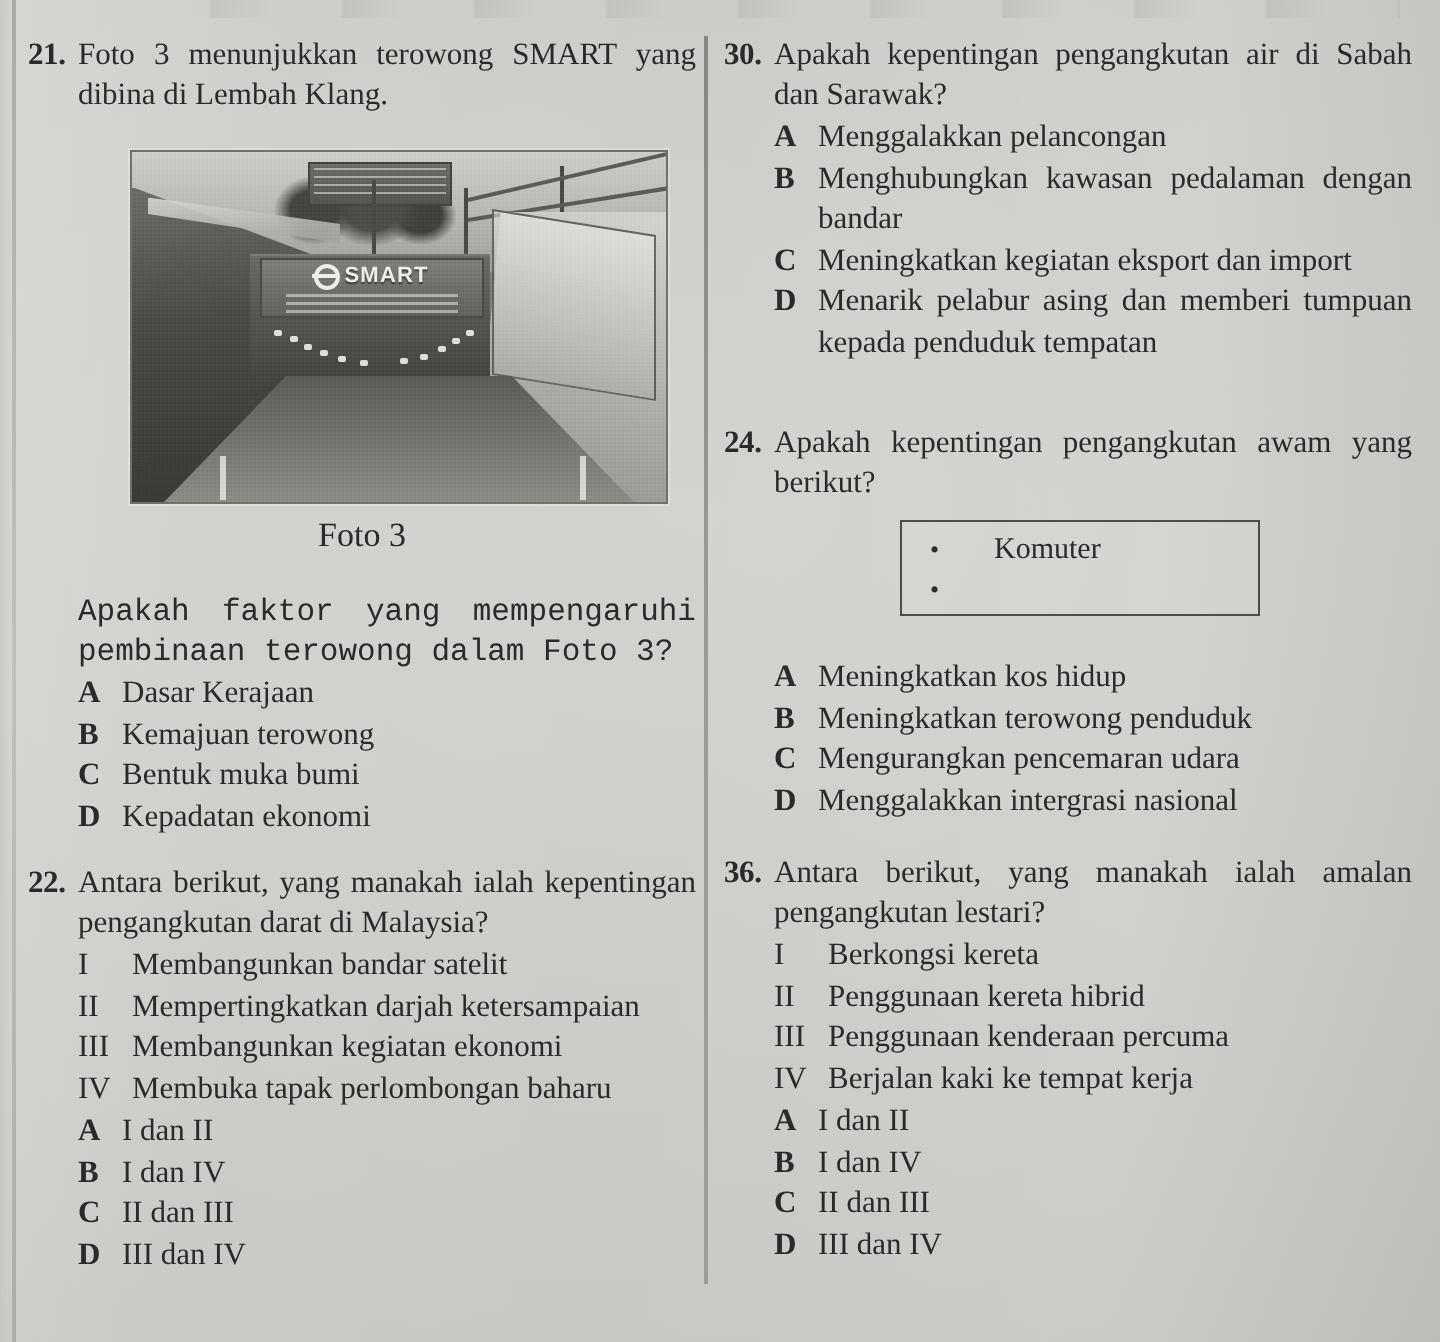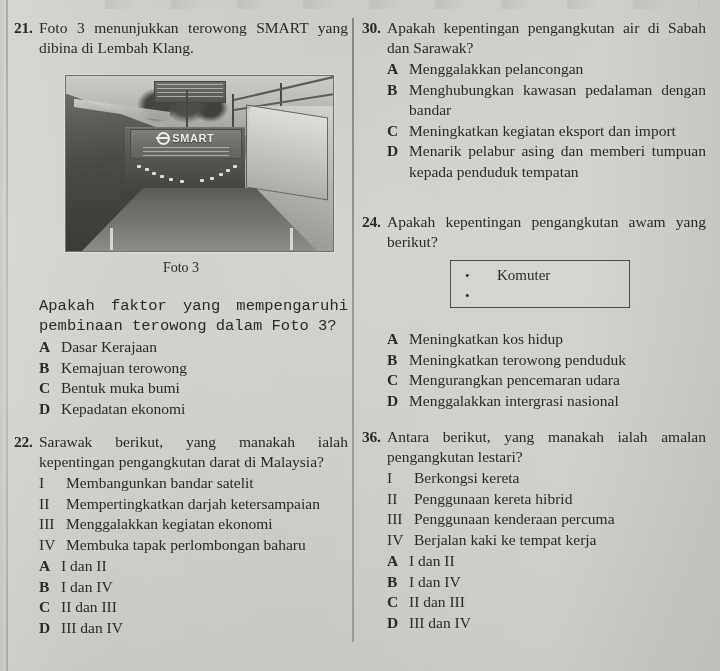--- a/index.html
+++ b/index.html
@@ -284,21 +284,21 @@
       repeating-linear-gradient(0deg, rgba(255,255,255,0.10) 0 1px, rgba(0,0,0,0.08) 1px 2px),
       repeating-linear-gradient(90deg, rgba(255,255,255,0.06) 0 1px, rgba(0,0,0,0.05) 1px 2px);
     mix-blend-mode: overlay;
   }
 
   .photo-caption {
     position: absolute;
     left: 0; right: 0;
     top: 258px;
     text-align: center;
-    font-size: 14px;
+    font-size: 17px;
     line-height: 20px;
   }
 
   
   .stim-box {
     position: absolute;
     left: 88px;
     top: 260px;
     width: 180px;
     height: 48px;
@@ -410,34 +410,34 @@
         <div class="opt">
           <span class="opt-key">D</span>
           <span class="opt-text">Kepadatan ekonomi</span>
         </div>
       </div>
     </div>
 
     <div class="q" style="top:432px;">
       <div class="q-head">
         <div class="q-num">22.</div>
-        <div class="q-stem">Sarawak berikut, yang manakah ialah kepentingan pengangkutan darat di Malaysia?</div>
+        <div class="q-stem">Antara berikut, yang manakah ialah kepentingan pengangkutan darat di Malaysia?</div>
       </div>
       <div class="opts">
         <div class="opt">
           <span class="opt-key roman">I</span>
           <span class="opt-text">Membangunkan bandar satelit</span>
         </div>
         <div class="opt">
           <span class="opt-key roman">II</span>
           <span class="opt-text">Mempertingkatkan darjah ketersampaian</span>
         </div>
         <div class="opt">
           <span class="opt-key roman">III</span>
-          <span class="opt-text">Menggalakkan kegiatan ekonomi</span>
+          <span class="opt-text">Membangunkan kegiatan ekonomi</span>
         </div>
         <div class="opt">
           <span class="opt-key roman">IV</span>
           <span class="opt-text">Membuka tapak perlombongan baharu</span>
         </div>
       </div>
       <div class="opts">
         <div class="opt">
           <span class="opt-key">A</span>
           <span class="opt-text">I dan II</span>

